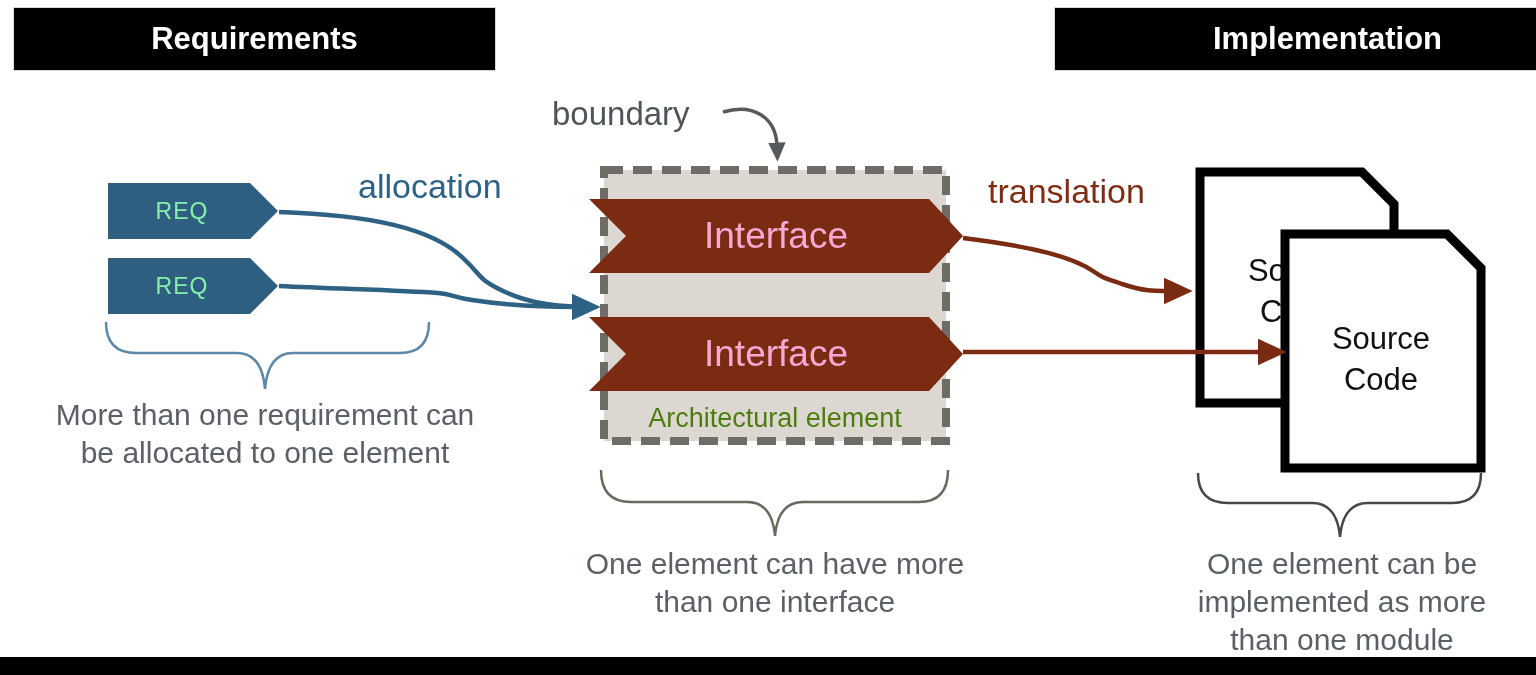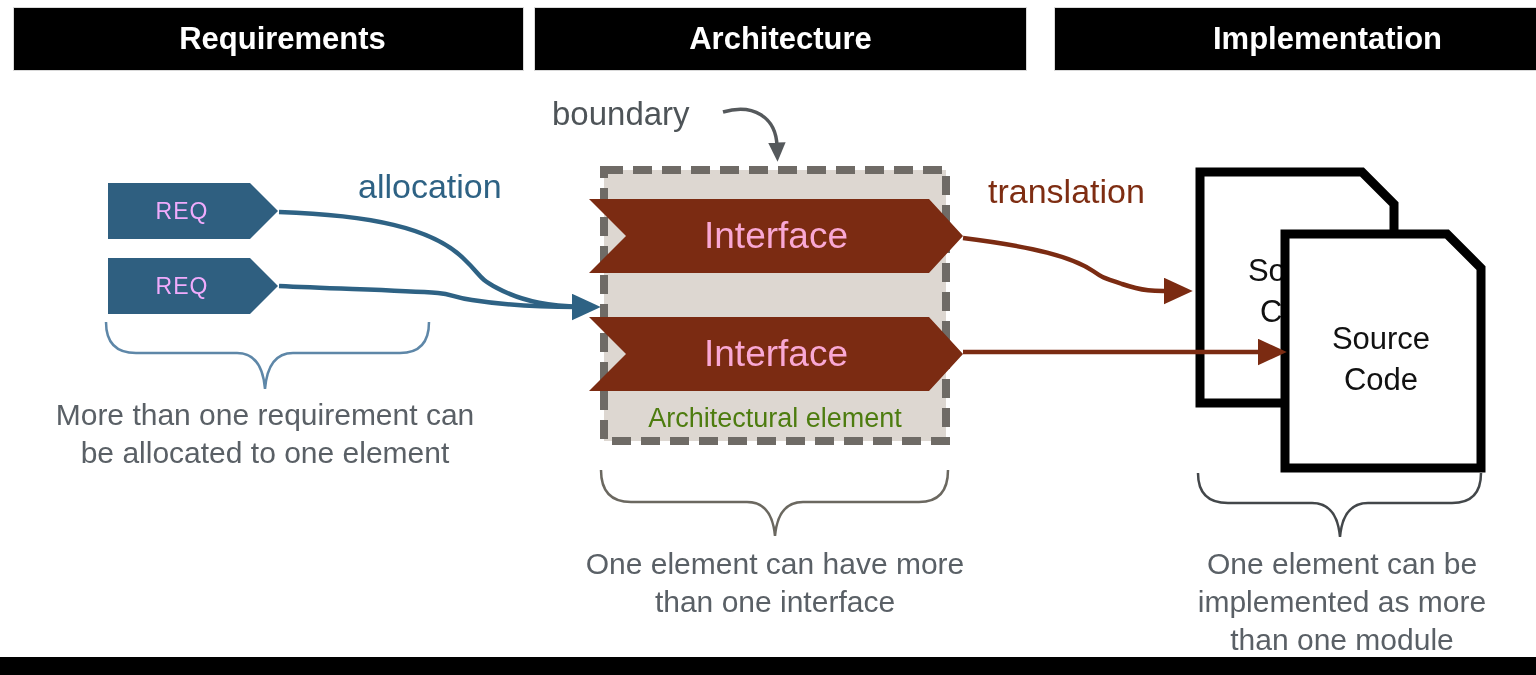--- a/index.html
+++ b/index.html
@@ -13,21 +13,21 @@
     position:absolute;top:8px;height:62px;background:#000;color:#fff;
     display:flex;align-items:center;justify-content:center;
     font-size:31px;font-weight:bold;outline:1px solid #d9d9d9;z-index:2;
   }
   
   .req{
     position:absolute;left:108px;width:170px;height:56px;background:#2F5F80;
     clip-path:polygon(0 0, calc(100% - 28px) 0, 100% 50%, calc(100% - 28px) 100%, 0 100%);
     display:flex;align-items:center;justify-content:center;z-index:2;
   }
-  .req span{color:#f0abfc;font-size:23px;letter-spacing:1px;margin-right:22px;}
+  .req span{color:#86efac;font-size:23px;letter-spacing:1px;margin-right:22px;}
   
   .iface{
     position:absolute;left:589px;width:374px;height:74px;background:#7B2B12;
     clip-path:polygon(0 0, calc(100% - 34px) 0, 100% 50%, calc(100% - 34px) 100%, 0 100%, 37px 50%);
     display:flex;align-items:center;justify-content:center;z-index:2;
   }
   .iface span{color:#f9a8d4;font-size:37px;text-align:right;}
   .lbl{position:absolute;white-space:nowrap;z-index:2;}
   .lbl-allocation{left:358px;top:167px;font-size:34px;color:#2E6284;}
   .lbl-boundary{left:552px;top:95px;font-size:33px;color:#4E5458;}
@@ -51,25 +51,22 @@
   #doc-back-layer{z-index:3;}
   #doc-front-layer{z-index:5;}
   #overlay-layer{z-index:10;}
   .bottombar{position:absolute;left:0;top:657px;width:1536px;height:18px;background:#000;z-index:11;}
 </style>
 </head>
 <body>
 
 <div id="stage">
 
-  <div class="hdr" style="left:14px;width:481px;padding-left:28px;">
+  <div class="hdr" style="left:14px;width:481px;">
     <span>Requirements</span>
-  </div>
-  <div class="hdr" style="left:535px;width:491px;">
-    <span>Architecture</span>
   </div>
   <div class="hdr" style="left:1055px;width:463px;padding-left:41px;">
     <span>Implementation</span>
   </div>
 
   <svg id="bg-layer" class="layer" width="1536" height="675">
     <rect x="604" y="170" width="342" height="271" fill="#DDD7D1" stroke="#6F6B66" stroke-width="8" stroke-dasharray="19 10"></rect>
   </svg>
 
   <div class="req" style="top:183px;">

